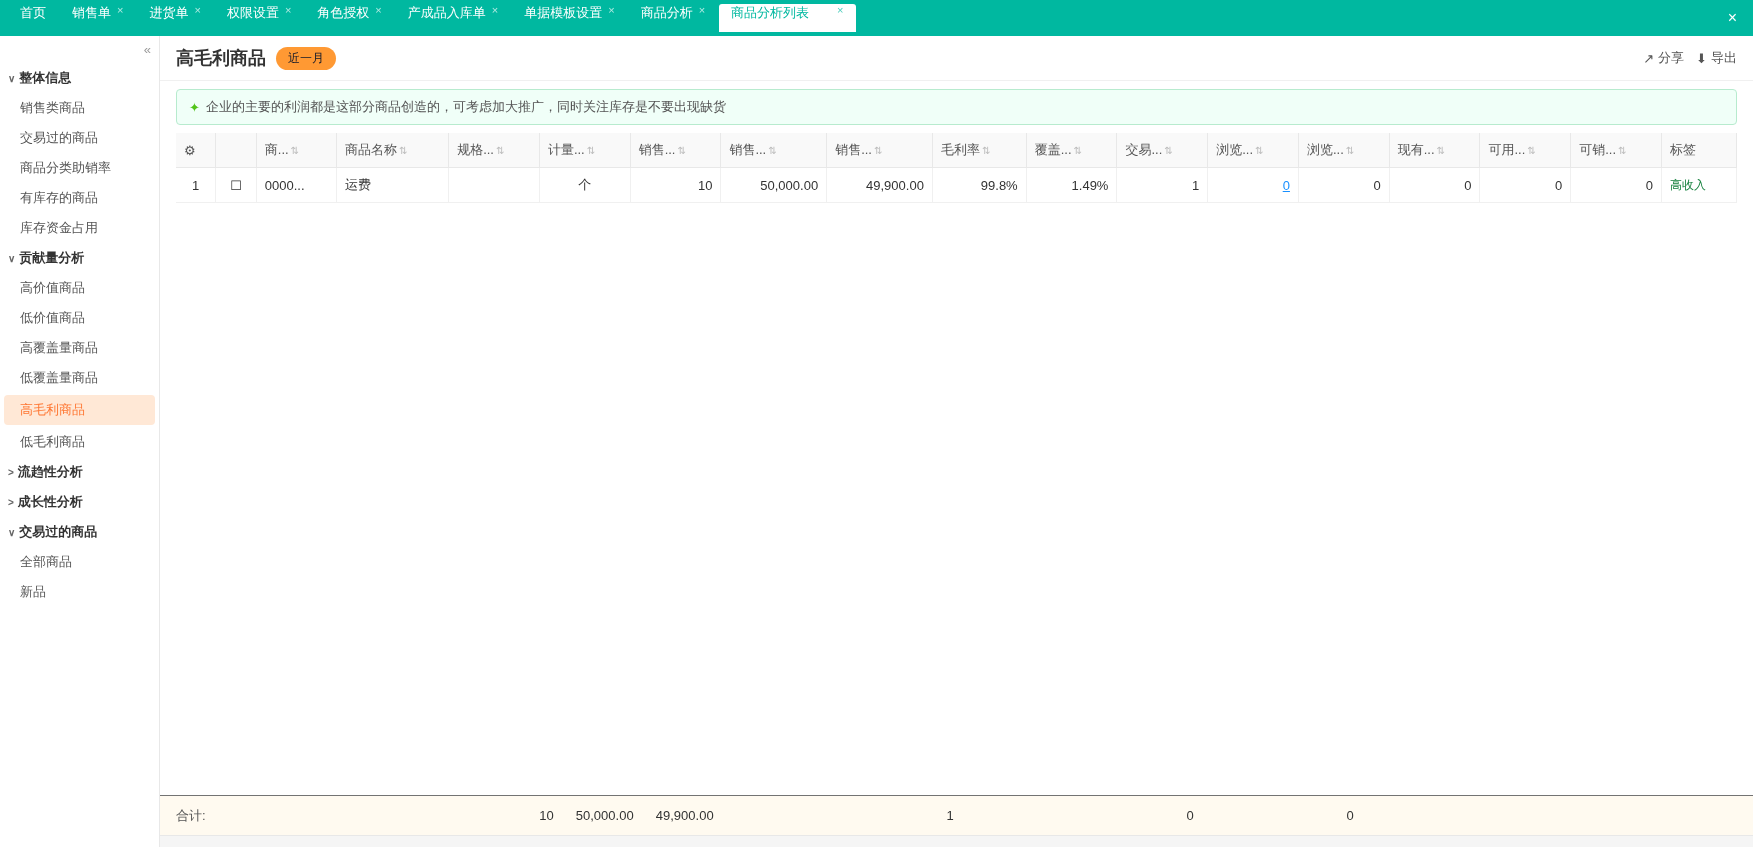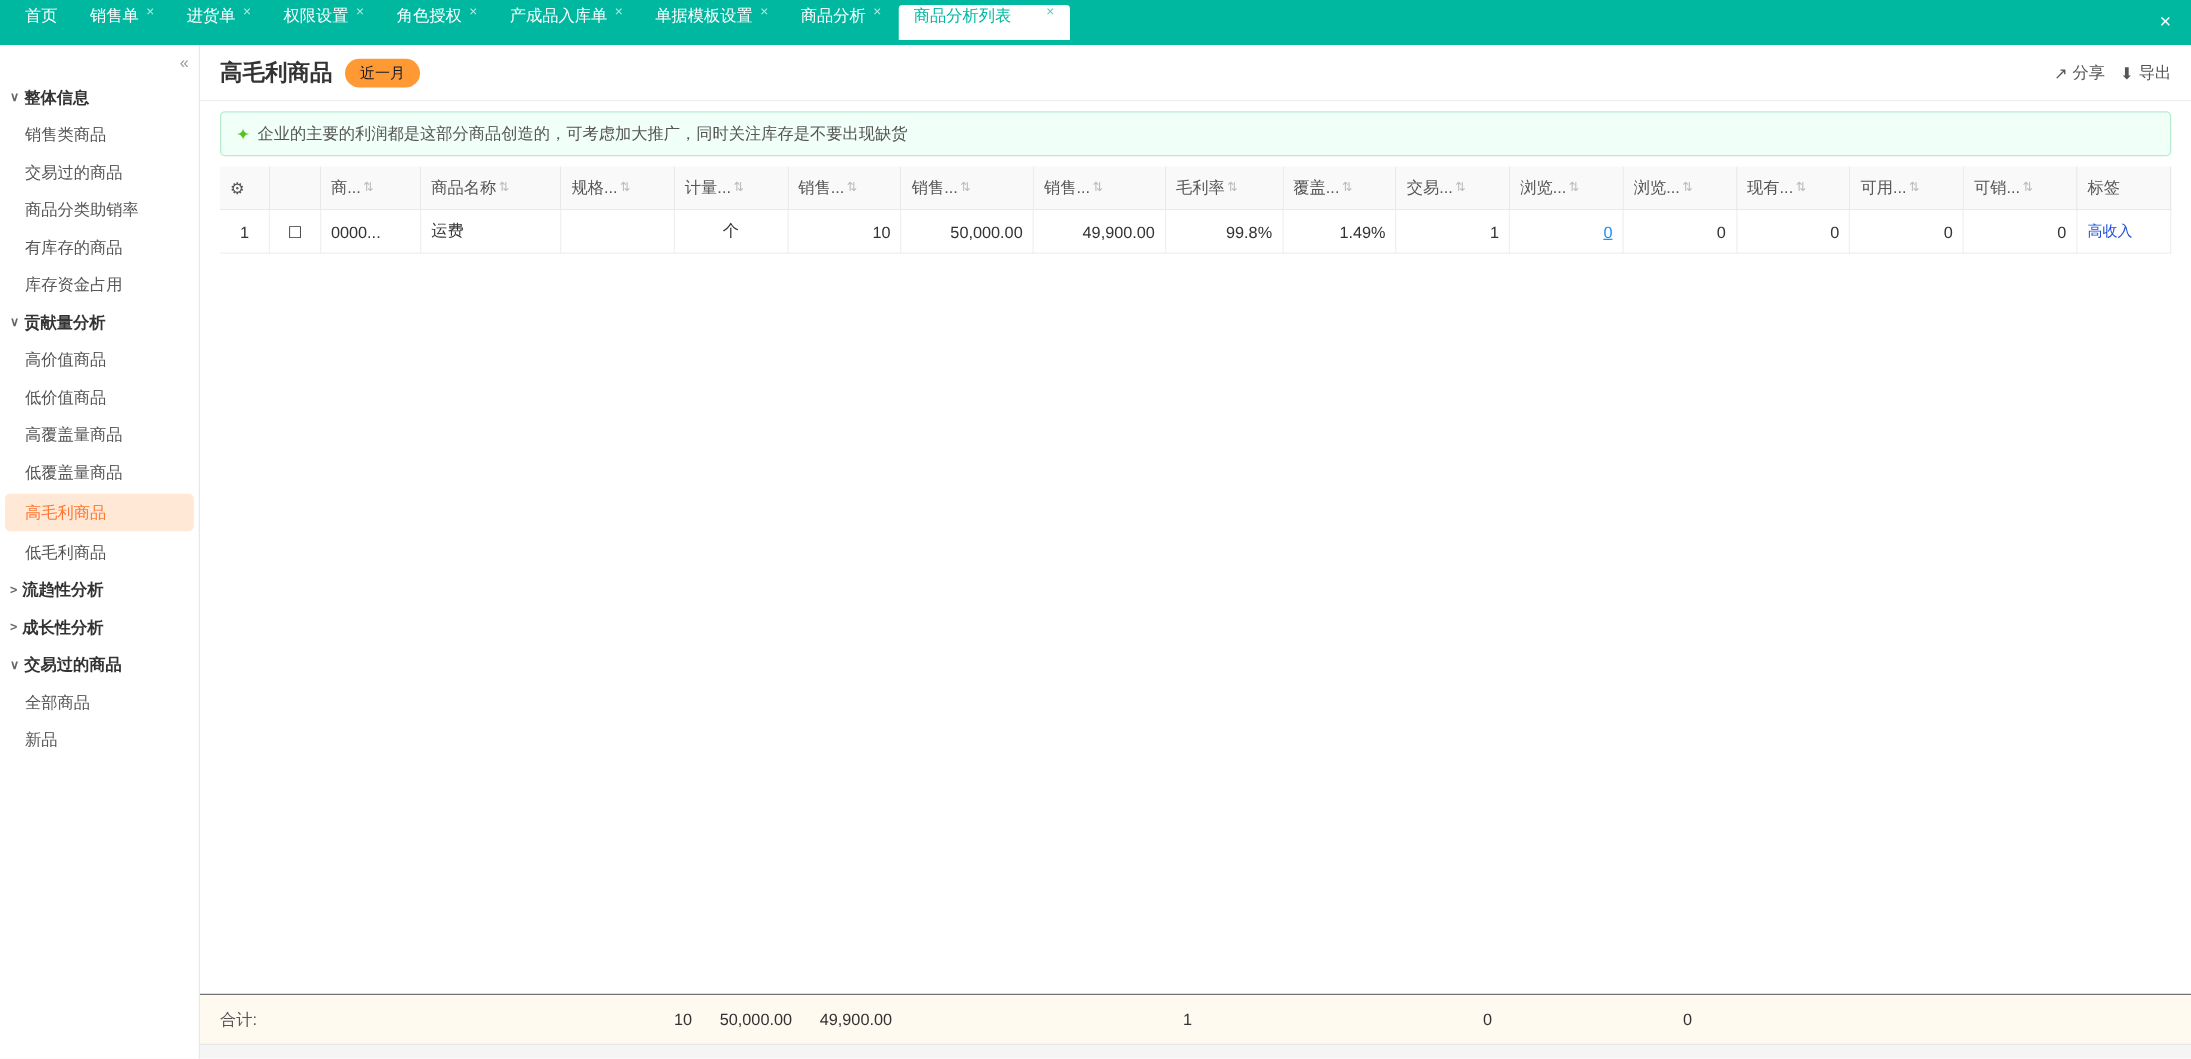--- a/index.html
+++ b/index.html
@@ -182,21 +182,21 @@
       gap: 2px;
     }
     thead tr th .sort-icon { color: #bbb; font-size: 10px; }
     tbody tr td {
       border-bottom: 1px solid #f0f0f0;
       border-right: 1px solid #f0f0f0;
       padding: 8px 8px;
       color: #333;
       white-space: nowrap;
     }
-    .tag-high { color: #1d4ed8; font-size: 12px; }
+    .tag-high { color: #15803d; font-size: 12px; }
     .link-style { color: #1890ff; text-decoration: underline; cursor: pointer; }
 
     
     .footer-totals {
       display: flex;
       align-items: center;
       background: #fffaf0;
       border-top: 1px solid #737373;
       padding: 8px 16px;
       font-size: 13px;

